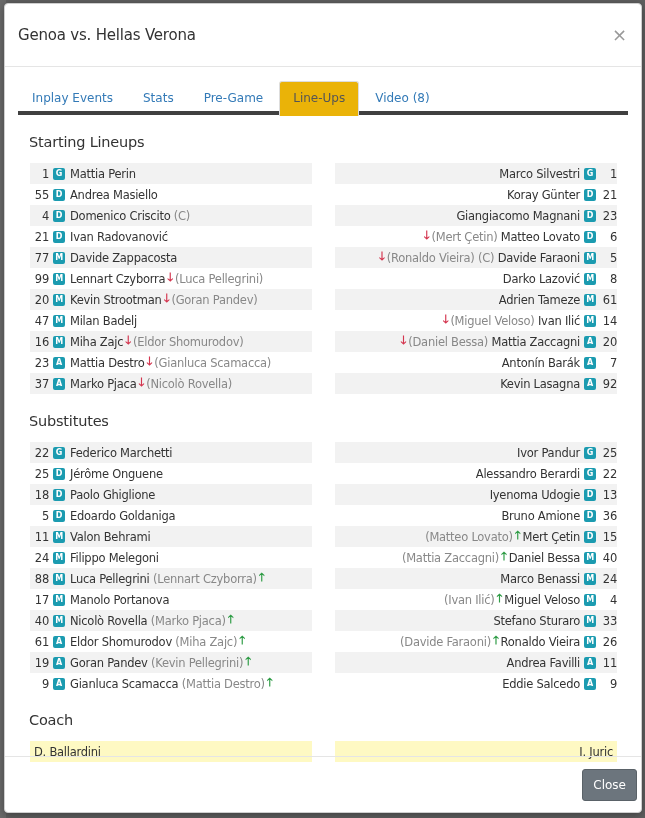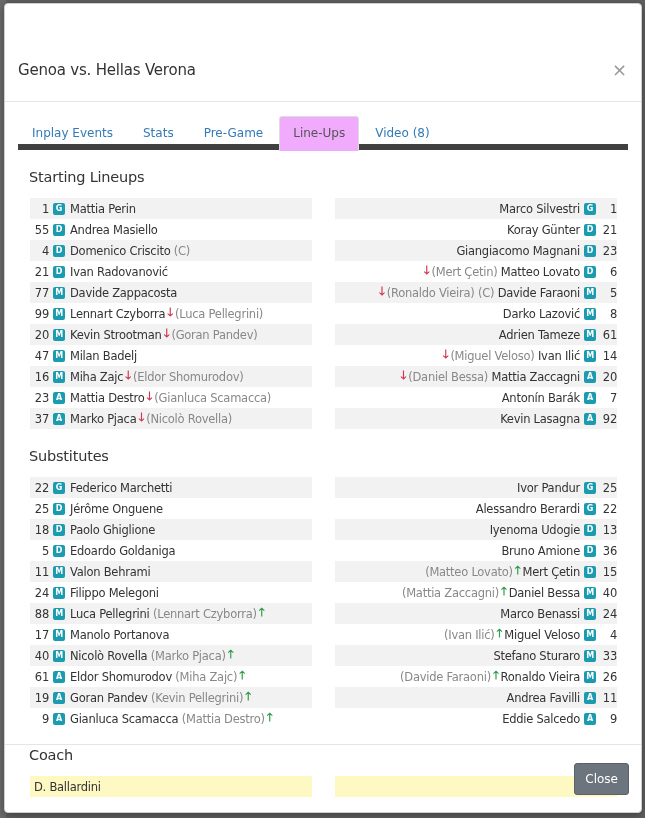--- a/index.html
+++ b/index.html
@@ -15,38 +15,37 @@
   }
   .modal {
     position: absolute; left: 4px; top: 3px; width: 638px; height: 810px;
     background: #fff; border: 1px solid #cfcfcf; border-radius: 4px;
     box-shadow: 0 2px 8px rgba(0,0,0,.35);
   }
   .modal-header {
     height: 63px; border-bottom: 1px solid #e5e5e5;
     display: flex; align-items: center; justify-content: space-between;
     padding: 0 14px 0 13px;
-    margin-top: 35px;
   }
   .modal-title { font-size: 15px; color: #333; font-weight: 500; letter-spacing: -0.2px; }
   .close-x {
     font-size: 18px; color: #999; cursor: pointer; line-height: 1;
     background: none; border: none; font-family: "DejaVu Sans", sans-serif;
   }
   .modal-body { padding: 14px 13px 0 13px; }
   .tabs {
-    display: flex; border-bottom: 6px solid #404040; height: 34px; padding-left: 0;
+    display: flex; border-bottom: 4px solid #404040; height: 34px; padding-left: 0;
   }
   .tab {
     padding: 0 13px; line-height: 33px; font-size: 12px; color: #337ab7;
     cursor: pointer; border: 1px solid transparent; border-bottom: none;
     border-radius: 3px 3px 0 0; margin-right: 2px; white-space: nowrap;
   }
   .tab.active {
-    color: #555; background: #f0abfc; border-color: #ddd;
+    color: #555; background: #eab308; border-color: #ddd;
     margin-bottom: -1px; height: 35px;
   }
   .section-title {
     font-size: 14.5px; color: #333; font-weight: 500;
     margin: 19px 0 13px 11px; letter-spacing: -0.2px;
   }
   .cols { display: flex; justify-content: space-between; padding: 0 11px 0 12px; }
   .col { width: 282px; }
   .row {
     height: 21px; display: flex; align-items: center;
@@ -62,23 +61,23 @@
     color: #fff; font-size: 8px; font-weight: bold; margin-right: 5px; flex: none;
   }
   .col.right .badge { margin-right: 0; margin-left: 4px; }
   .sub { color: #888; }
   .arrow-down { color: #d4354f; font-weight: bold; margin: 0 2px; }
   .arrow-up { color: #2e9c45; font-weight: bold; margin: 0 2px; }
   .coach-row { height: 21px; background: #fef9c3; display: flex; align-items: center;
     font-size: 11.5px; color: #333; padding: 0 4px; letter-spacing: -0.25px; }
   .col.right .coach-row { justify-content: flex-end; }
   .modal-footer {
-    position: absolute; left: 0; right: 0; bottom: 0; height: 68px;
+    position: absolute; left: 0; right: 0; bottom: 0; height: 56px;
     border-top: 1px solid #e5e5e5;
-    display: flex; align-items: center; justify-content: flex-end; padding-right: 12px;
+    display: flex; align-items: center; justify-content: flex-end; padding-right: 4px;
   }
   .btn-close {
     background: #6c757d; color: #fff; border: 1px solid #5a6268; border-radius: 3px;
     font-size: 12px; padding: 8px 10px; cursor: pointer; font-family: "DejaVu Sans", sans-serif;
   }
 </style>
 </head>
 <body>
 
 <div class="backdrop-strip"></div>

